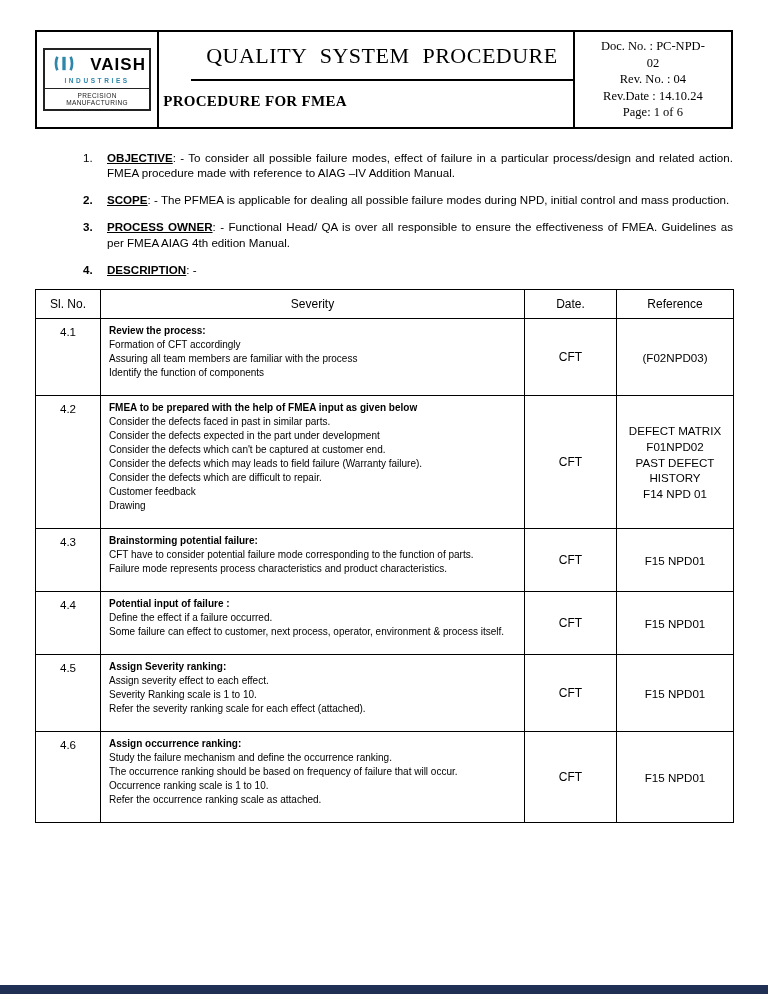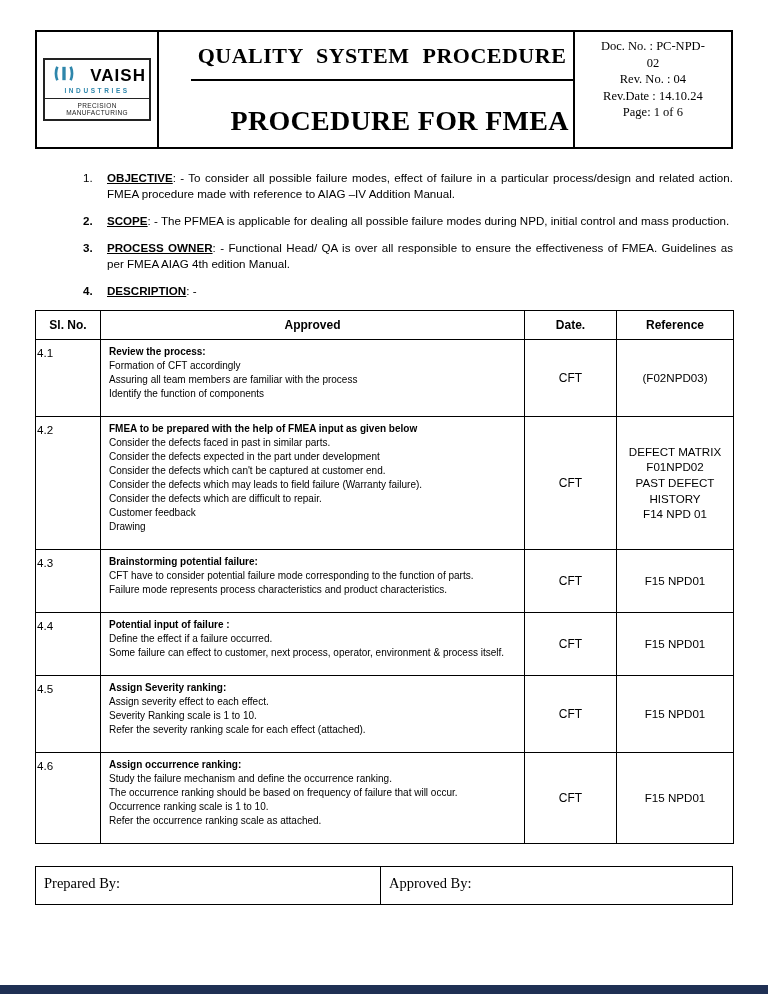--- a/index.html
+++ b/index.html
@@ -15,46 +15,46 @@
   .header-table { width:698px; border-collapse:collapse; }
   .header-table td { border:2px solid #000; }
   .logo-cell { width:122px; padding:5px 4px; vertical-align:middle; }
   .logo-box { border:2px solid #222; width:108px; margin:0 auto; text-align:center; background:#fff; }
   .logo-top { display:flex; align-items:center; justify-content:center; gap:16px; padding:5px 2px 0 8px; }
   .brand { font-weight:bold; font-size:17px; letter-spacing:1px; }
   .industries { font-size:6.5px; letter-spacing:2.6px; margin:1px 0 4px 0; font-weight:bold; }
   .tagline { border-top:1.5px solid #222; font-size:6.5px; padding:3px 1px; letter-spacing:0.4px; color:#222; }
   .title-cell { width:415px; padding:0; vertical-align:top; }
   .title1 {
-    font-family:"Liberation Serif", serif; font-weight:bold; font-size:22px;
+    font-family:"Liberation Serif", serif; font-weight:normal; font-size:22px;
     text-align:center; padding:11px 4px 10px 4px; border-bottom:2px solid #000;
     word-spacing:7px; letter-spacing:0.5px;margin-left:32px;
   }
   .title2 {
-    font-family:"Liberation Serif", serif; font-weight:bold; font-size:28px;
-    text-align:right; padding:24px 4px 10px 4px; letter-spacing:0.3px;
+    font-family:"Liberation Serif", serif; font-weight:bold; font-size:15px;
+    text-align:left; padding:12px 4px 10px 4px; letter-spacing:0.3px;
   }
   .info-cell {
     width:158px; vertical-align:top; font-family:"Liberation Serif", serif;
     font-size:12.5px; padding:6px 24px; line-height:1.32;text-align:center;
   }
 
   
   .intro { margin:21px 0 10px 48px; width:650px; }
   .intro-item { display:flex; margin-bottom:11px; font-size:11.6px; line-height:1.38; }
   .num { width:24px; flex:none; }
   .num.b { font-weight:bold; }
   .itext { flex:1; text-align:justify; }
   .ilabel { font-weight:bold; text-decoration:underline; }
 
   
   .main-table { width:698px; border-collapse:collapse; table-layout:fixed; margin-top:3px; }
   .main-table th, .main-table td { border:1px solid #000; }
-  .main-table th { font-size:12px; font-weight:bold; padding:7px 4px; text-align:center; }
-  .c-sl { vertical-align:top; padding-top:6px; font-size:11.6px; }
+  .main-table th { font-size:12px; font-weight:normal; padding:7px 4px; text-align:center; }
+  .c-sl { text-align:center; vertical-align:top; padding-top:6px; font-size:11.6px; }
   .c-act { padding:5px 8px 15px 8px; font-size:10px; line-height:1.4; vertical-align:top; }
   .act-title { font-weight:bold; }
   .act-line { text-align:justify; }
   .c-resp { text-align:center; vertical-align:middle; font-size:12px; }
   .c-ref { text-align:center; vertical-align:middle; font-size:11.6px; line-height:1.35; padding:11px 2px; }
 
   
   .footer-table { width:698px; border-collapse:collapse; margin-top:22px; }
   .footer-table td {
     border:1.5px solid #000; font-family:"Liberation Serif", serif;
@@ -124,21 +124,21 @@
   <table class="main-table">
     <colgroup>
       <col style="width:65px">
         <col style="width:424px">
         <col style="width:92px">
         <col style="width:117px">
     </colgroup>
     <thead>
       <tr>
           <th>Sl. No.</th>
-          <th>Approved</th>
+          <th>Severity</th>
           <th>Date.</th>
           <th>Reference</th>
         </tr>
     </thead>
     <tbody>
         <tr>
           <td class="c-sl">4.1</td>
           <td class="c-act">
             <div class="act-title">Review the process:</div>
             <div class="act-line">Formation of CFT accordingly</div>
@@ -218,24 +218,16 @@
             <div class="act-line">Refer the occurrence ranking scale as attached.</div>
           </td>
           <td class="c-resp">CFT</td>
           <td class="c-ref">
             <div>F15  NPD01</div>
           </td>
         </tr>
       </tbody>
   </table>
 
-  <table class="footer-table">
-    <tbody>
-        <tr>
-      <td class="f-prep">Prepared By:</td>
-      <td>Approved By:</td>
-    </tr>
-  </tbody>
-    </table>
 
 </div>
 
 <div class="bottom-bar" style="background: rgb(31, 48, 84);"></div>
 
 </body></html>

